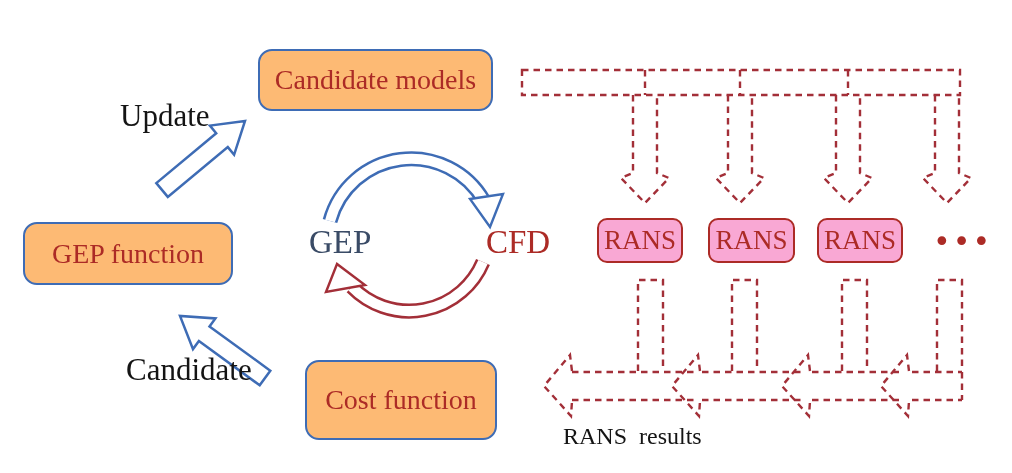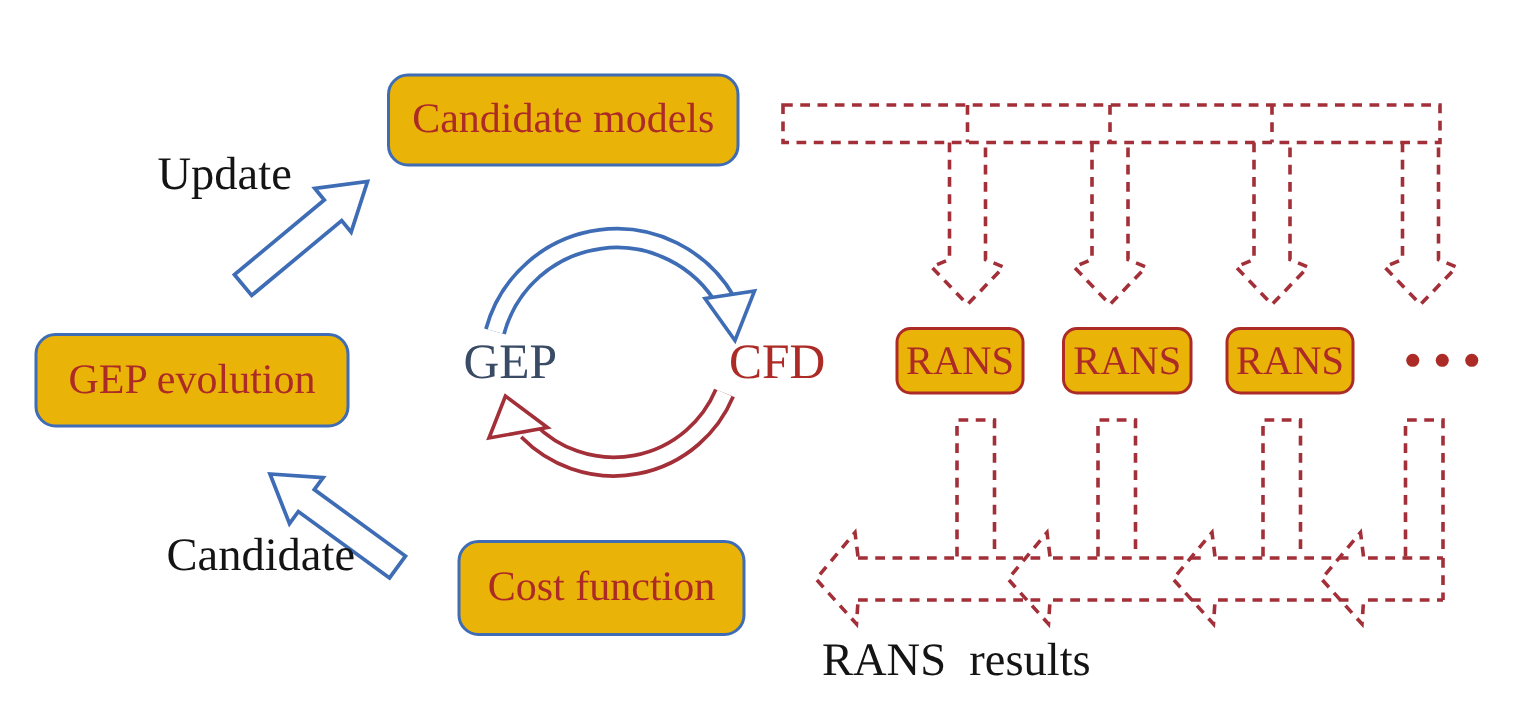--- a/index.html
+++ b/index.html
@@ -3,29 +3,29 @@
 <meta charset="utf-8">
 <style>
   html,body{margin:0;padding:0;background:#fff;}
   .stage{
     position:relative;width:1012px;height:473px;background:var(--background,#fff);
     font-family:"Liberation Serif", serif;overflow:hidden;
   }
   .layer{position:absolute;left:0;top:0;}
   .node-box{
     position:absolute;box-sizing:border-box;
-    border:2.5px solid var(--blue);border-radius:14px;background:#eab308;
+    border:2.5px solid var(--blue);border-radius:14px;background:#fdba74;
     display:flex;align-items:center;justify-content:center;
     font-size:28px;color:var(--red-text);white-space:nowrap;
   }
-  .lbl{position:absolute;color:var(--black-text);white-space:pre;line-height:1;}
+  .lbl{position:absolute;color:var(--black-text);white-space:pre;line-height:1;margin-left:15px;}
   .cycle-lbl{position:absolute;font-size:33px;line-height:1;white-space:nowrap;}
   .rans-box{
     position:absolute;top:218px;height:45px;box-sizing:border-box;
-    border:2.5px solid var(--red-text);border-radius:10px;background:#eab308;
+    border:2.5px solid var(--red-text);border-radius:10px;background:#f9a8d4;
     display:flex;align-items:center;justify-content:center;
     font-size:27px;color:var(--red-text);
   }
   .dots{
     position:absolute;color:var(--red-text);font-size:30px;letter-spacing:2px;
     line-height:1;font-family:"DejaVu Sans", sans-serif;
   }
   
   .blue-solid{fill:#fff;stroke:var(--blue);stroke-width:2.5;stroke-linejoin:miter;}
   .arc-blue{fill:none;stroke:var(--blue);stroke-width:15;}
@@ -82,39 +82,39 @@
       <path class="dash" d="M810,371 L808,355 L782,386 L809,416 L810,401"></path>
       <path class="dash" d="M909,371 L907,355 L881,386 L908,416 L909,401"></path>
     </g>
   </svg>
 
   <div class="node-box" style="left:258px;top:49px;width:235px;height:62px;">
     <span>Candidate models</span>
   </div>
 
   <div class="node-box" style="left:23px;top:222px;width:210px;height:63px;">
-    <span>GEP evolution</span>
+    <span>GEP function</span>
   </div>
 
-  <div class="node-box" style="left:305px;top:360px;width:192px;height:64px;">
+  <div class="node-box" style="left:305px;top:360px;width:192px;height:80px;">
     <span>Cost function</span>
   </div>
 
   <div class="lbl" style="left:105px;top:100px;font-size:31px;">Update</div>
   <div class="lbl" style="left:111px;top:354px;font-size:31px;">Candidate</div>
 
   <div class="cycle-lbl" style="left:309px;top:226px;color:var(--gep-text);">GEP</div>
   <div class="cycle-lbl" style="left:486px;top:226px;color:var(--red-text);">CFD</div>
 
   <div class="rans-box" style="left:597px;width:86px;">
     <span>RANS</span>
   </div>
   <div class="rans-box" style="left:708px;width:87px;">
     <span>RANS</span>
   </div>
   <div class="rans-box" style="left:817px;width:86px;">
     <span>RANS</span>
   </div>
   <div class="dots" style="left:933px;top:227px;">•••</div>
 
-  <div class="lbl" style="left:548px;top:424px;font-size:31px;">RANS  results</div>
+  <div class="lbl" style="left:548px;top:424px;font-size:24px;">RANS  results</div>
 
 </div>
 
 </body></html>

